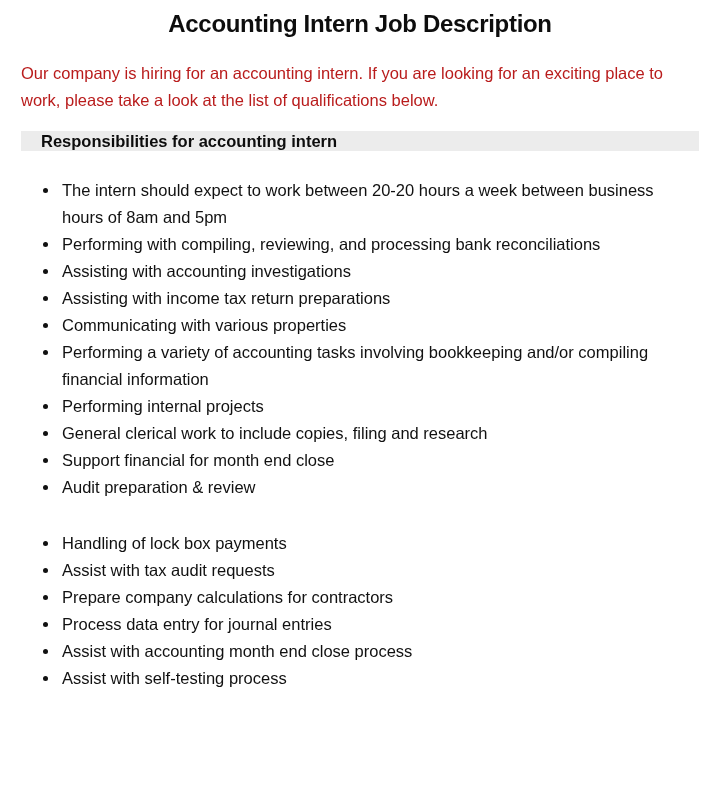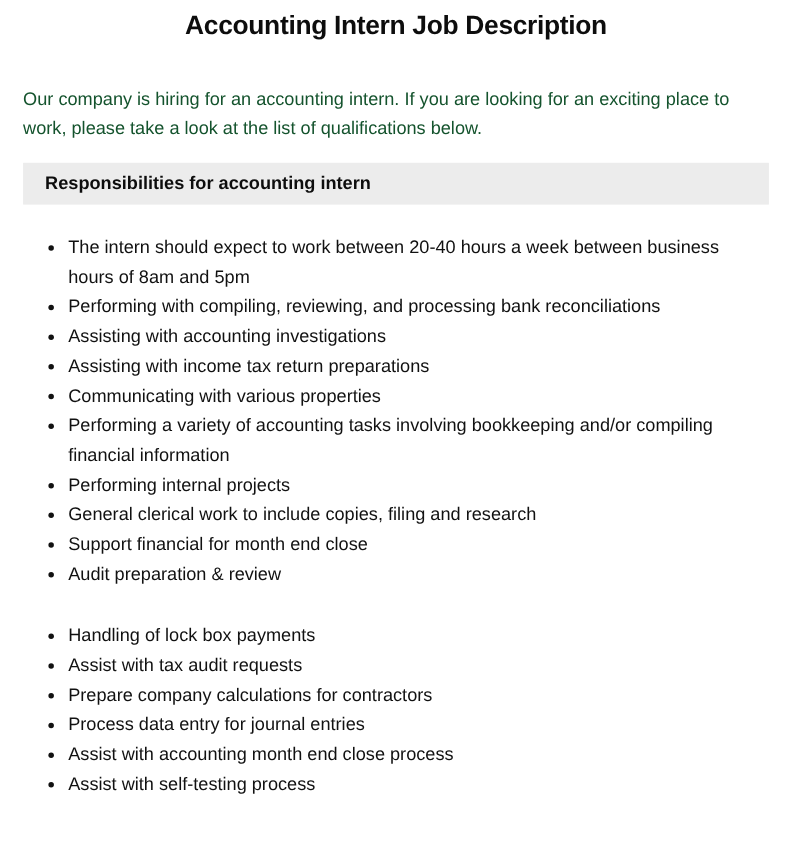--- a/index.html
+++ b/index.html
@@ -25,29 +25,29 @@
     text-align: center;
     color: #0d0d0d;
     letter-spacing: -0.3px;
     margin: 0;
     padding: 9px 0 0 0;
     line-height: 1.25;
   }
   .intro {
     font-size: 16.5px;
     line-height: 27px;
-    margin: 38px 0 17px 0;
-    color: #14532d;
+    margin: 21px 0 17px 0;
+    color: #b91c1c;
   }
   .section-heading {
     background: var(--bar-bg, #ececec);
     font-size: 16.5px;
     font-weight: 700;
     color: #0d0d0d;
-    height: 38px;
+    height: 20px;
     display: flex;
     align-items: center;
     padding: 0 20px;
     box-sizing: border-box;
     margin: 0;
   }
   ul.bullet-list {
     margin: 26px 0 29px 0;
     padding: 0 0 0 39px;
     list-style: disc outside;
@@ -63,21 +63,21 @@
 <body>
 
 <div class="page">
   <h1 class="page-title">Accounting Intern Job Description</h1>
 
   <p class="intro">Our company is hiring for an accounting intern. If you are looking for an exciting place to work, please take a look at the list of qualifications below.</p>
 
   <div>
       <div class="section-heading">Responsibilities for accounting intern</div>
       <ul class="bullet-list">
-        <li>The intern should expect to work between 20-40 hours a week between business hours of 8am and 5pm</li>
+        <li>The intern should expect to work between 20-20 hours a week between business hours of 8am and 5pm</li>
         <li>Performing with compiling, reviewing, and processing bank reconciliations</li>
         <li>Assisting with accounting investigations</li>
         <li>Assisting with income tax return preparations</li>
         <li>Communicating with various properties</li>
         <li>Performing a variety of accounting tasks involving bookkeeping and/or compiling financial information</li>
         <li>Performing internal projects</li>
         <li>General clerical work to include copies, filing and research</li>
         <li>Support financial for month end close</li>
         <li>Audit preparation &amp; review</li>
       </ul>

